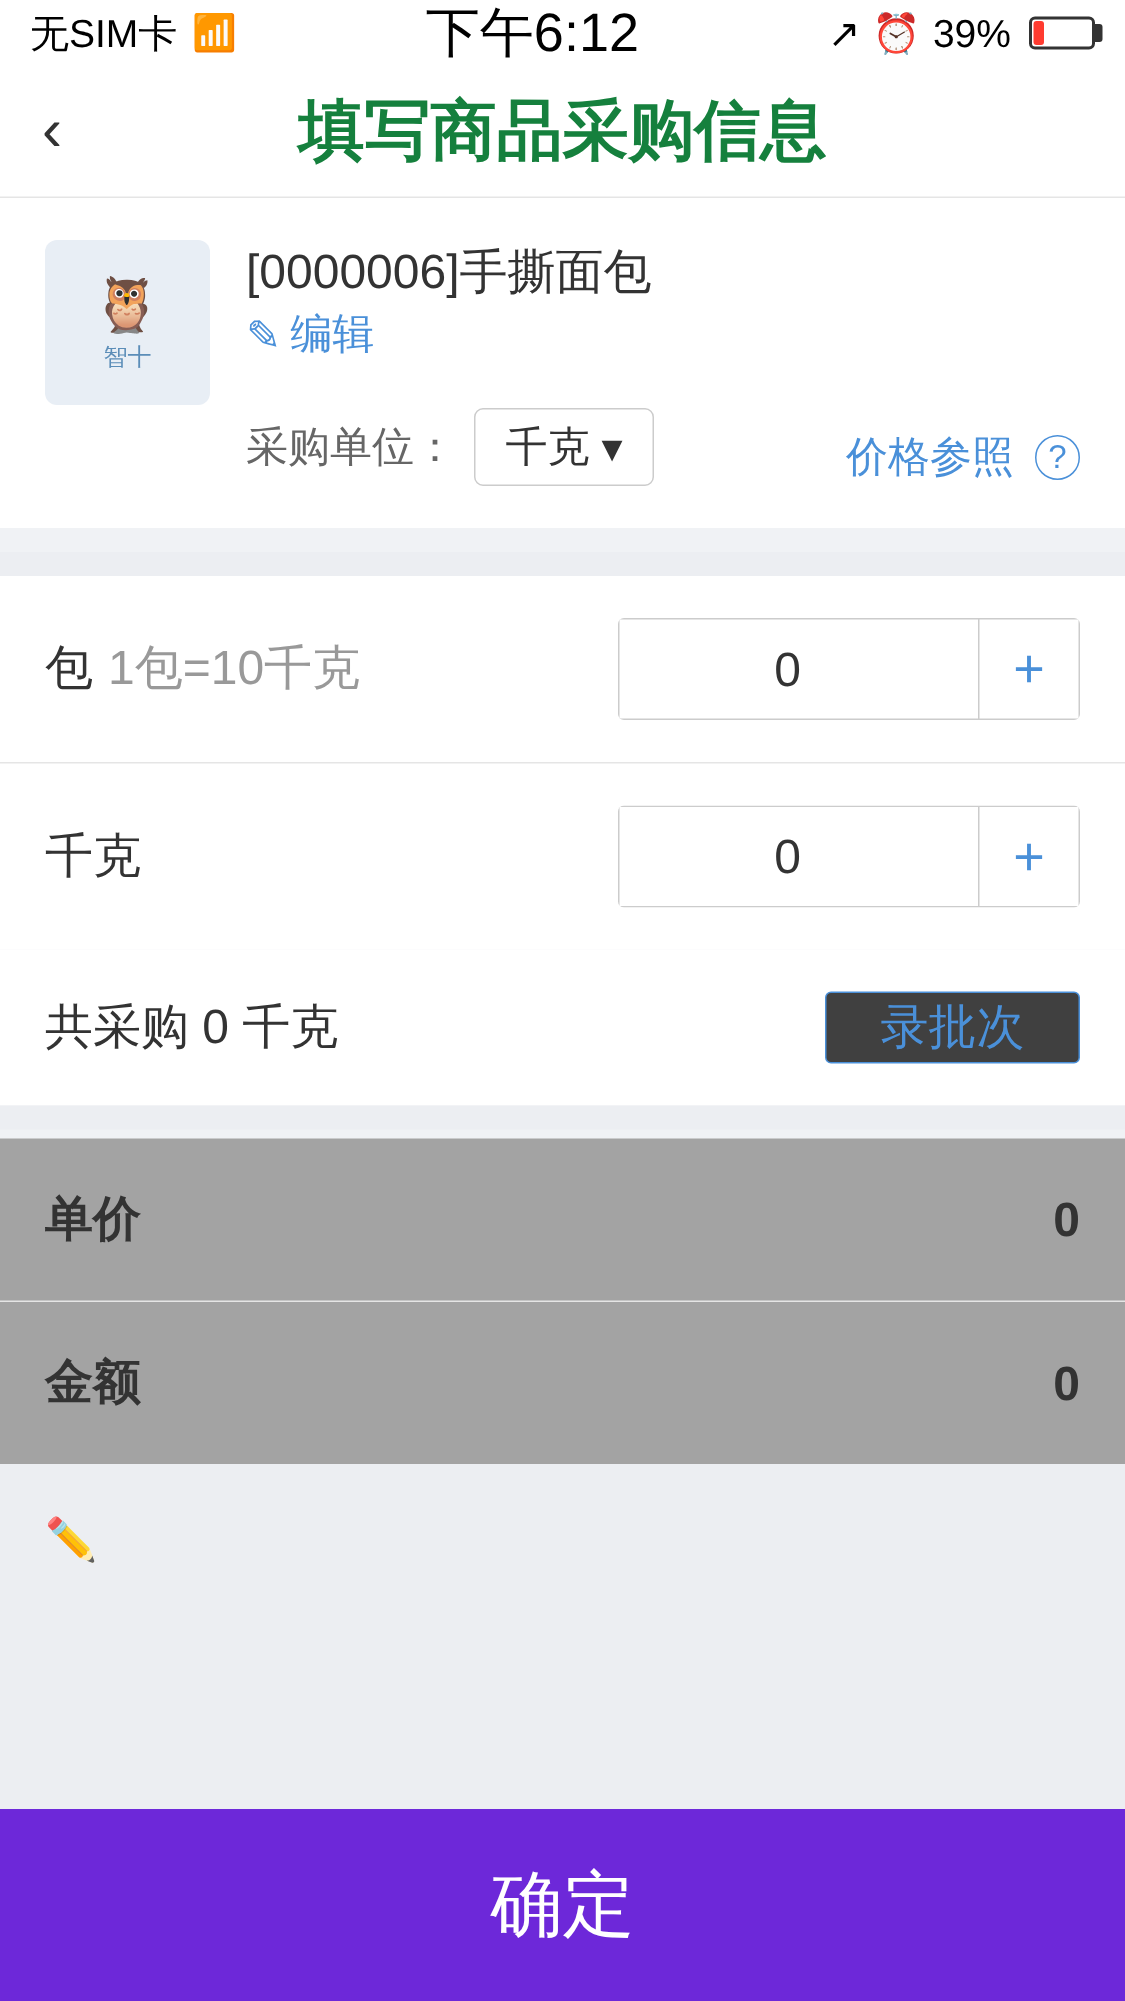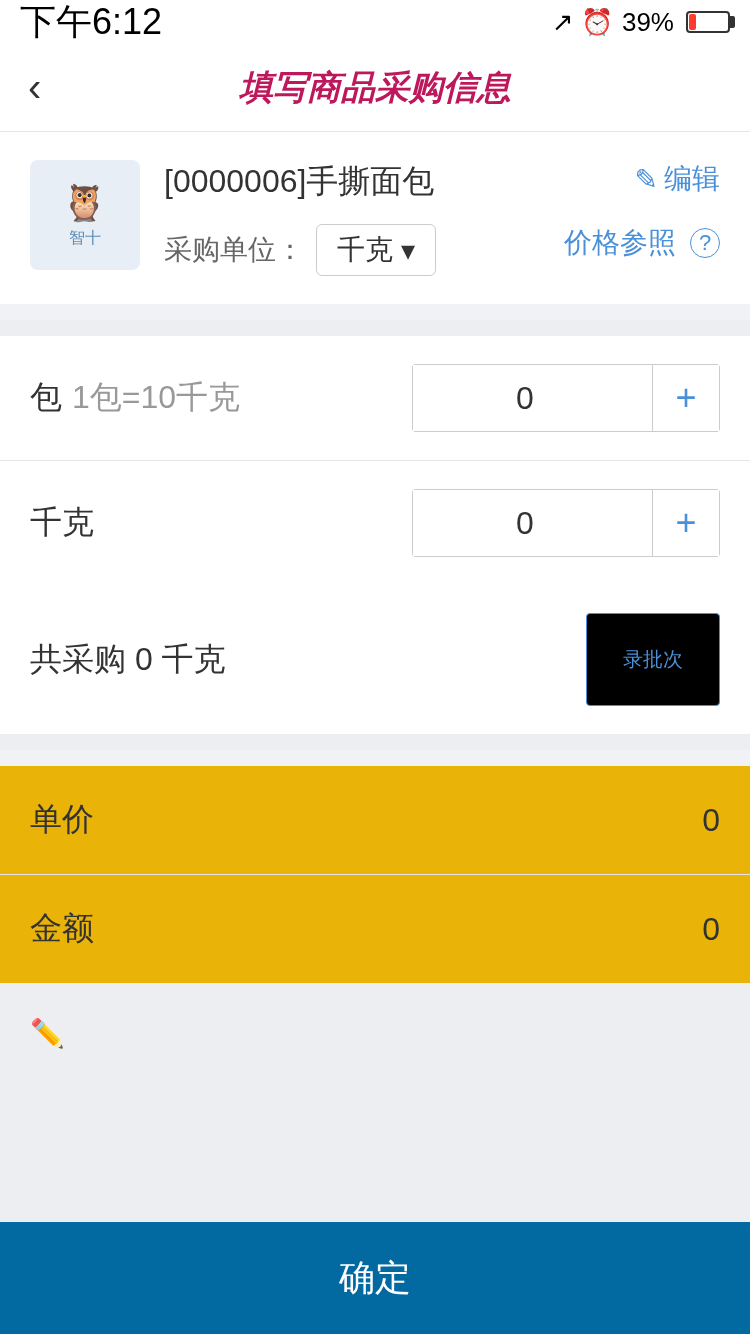--- a/index.html
+++ b/index.html
@@ -85,24 +85,23 @@
     .nav-back {
       position: absolute;
       left: 28px;
       font-size: 40px;
       color: #333;
       cursor: pointer;
       display: flex;
       align-items: center;
     }
     .nav-title {
-      font-size: 34px;
+      font-size: 44px;
       font-weight: 600;
-      color: #be185d;
-      font-style: italic;
+      color: #15803d;
     }
 
     
     .content {
       background: #f0f2f5;
     }
 
     
     .product-card {
       background: #fff;
@@ -132,38 +131,39 @@
       font-size: 16px;
       color: #5b8db8;
     }
     .product-info {
       flex: 1;
     }
     .product-header {
       display: flex;
       justify-content: space-between;
       align-items: flex-start;
-      margin-bottom: 20px;
+      margin-bottom: 30px;
+      flex-direction: column;
     }
     .product-name {
       font-size: 32px;
       color: #333;
       font-weight: 500;
     }
     .product-edit {
       color: #4a90d9;
       font-size: 28px;
       display: flex;
       align-items: center;
       gap: 6px;
       cursor: pointer;
     }
     .product-unit-row {
       display: flex;
-      align-items: flex-start;
+      align-items: flex-end;
       justify-content: space-between;
     }
     .product-unit-label {
       font-size: 28px;
       color: #666;
       margin-right: 12px;
     }
     .unit-select {
       border: 1px solid #ccc;
       border-radius: 6px;
@@ -260,31 +260,32 @@
       align-items: center;
       justify-content: space-between;
     }
     .total-text {
       font-size: 32px;
       color: #333;
     }
     .batch-btn {
       border: 1px solid #4a90d9;
       border-radius: 4px;
-      padding: 32px 36px;
-      font-size: 20px;
+      padding: 1px 36px;
+      font-size: 32px;
       color: #4a90d9;
-      background: #000000;
+      background: #404040;
       cursor: pointer;
     }
 
     
     .info-section {
-      background: #eab308;
-      margin-top: 16px;
+      background: #a3a3a3;
+      margin-top: 6px;
+      font-weight: bold;
     }
     .info-row {
       display: flex;
       align-items: center;
       justify-content: space-between;
       padding: 32px 30px;
       border-bottom: 1px solid #e5e5e5;
     }
     .info-row:last-child {
       border-bottom: none;
@@ -323,41 +324,45 @@
       flex: 1;
       min-height: 300px;
     }
 
     
     .confirm-btn {
       position: fixed;
       bottom: 0;
       left: 0;
       width: 750px;
-      height: 112px;
-      background: #0369a1;
+      height: 128px;
+      background: #6d28d9;
       display: flex;
       align-items: center;
       justify-content: center;
-      font-size: 36px;
+      font-size: 48px;
       color: #fff;
       cursor: pointer;
       font-weight: 500;
       z-index: 100;
     }
 
     .wifi-icon {
       display: inline-block;
       font-size: 24px;
     }
   </style>
 </head>
 <body>
 
 <div class="status-bar">
+  <div class="status-bar-left">
+    <span>无SIM卡</span>
+    <span class="wifi-icon">📶</span>
+  </div>
   <div class="status-bar-center">下午6:12</div>
   <div class="status-bar-right">
     <span>↗</span>
     <span>⏰</span>
     <span>39%</span>
     <span class="battery-icon">
       <span class="battery-fill"></span>
     </span>
   </div>
 </div>

